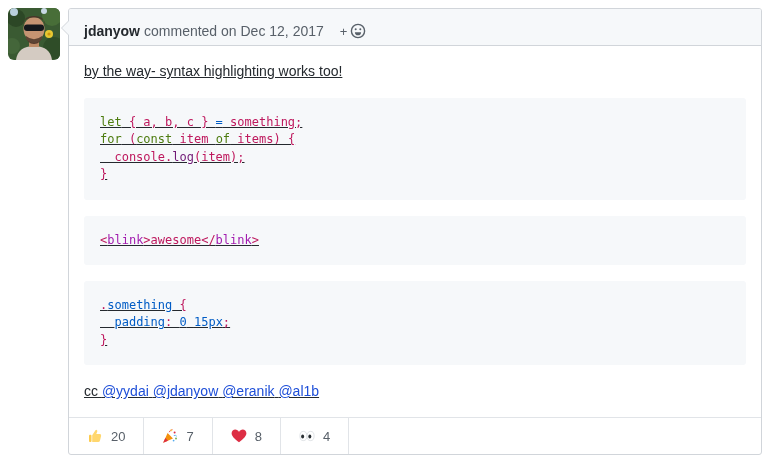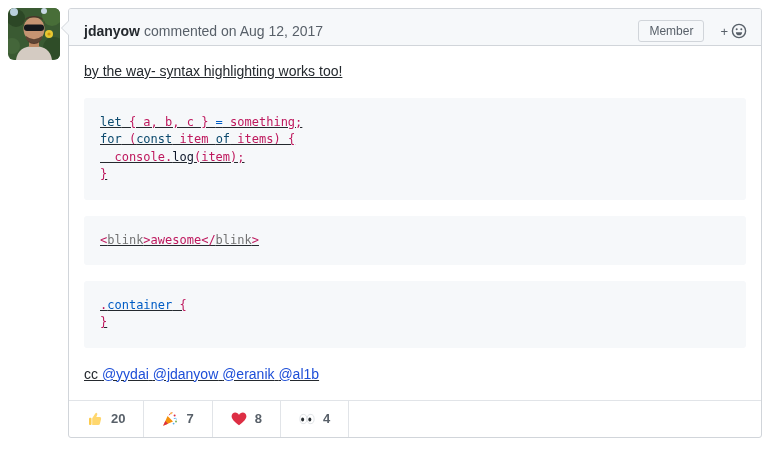--- a/index.html
+++ b/index.html
@@ -47,34 +47,34 @@
   .add-reaction .plus { font-size:13px; line-height:1; }
   .comment-body { padding:15px; font-size:14px; line-height:1.5;text-decoration:underline; }
   .intro { margin:0 0 16px 0; }
   pre.code {
     background:#f6f8fa; border-radius:3px; padding:16px;
     margin:0 0 16px 0; overflow:auto;
     font-family:"DejaVu Sans Mono", monospace; font-size:12px; line-height:1.45;
   }
   pre.code div { white-space:pre; }
   .tok-d { color:#be185d; }
-  .tok-k { color:#0c4a6e; }
-  .tok-f { color:#0f172a; }
-  .tok-e { color:#737373; }
+  .tok-k { color:#4d7c0f; }
+  .tok-f { color:#701a75; }
+  .tok-e { color:#a21caf; }
   .tok-c { color:#005cc5; }
   .cc { margin:0; }
   .mention { color:#1d4ed8; text-decoration:none; cursor:pointer; }
   .reactions-bar { display:flex; border-top:1px solid #e1e4e8; border-radius:0 0 3px 3px; }
   button.reaction {
     display:flex; align-items:center; gap:8px;
     padding:10px 18px; background:none; border:none;
     border-right:1px solid #e1e4e8; cursor:pointer;
   }
   .reaction svg { width:16px; height:16px; display:block; }
-  .reaction .count { font-size:13px; color:#586069;font-weight:bold; }
+  .reaction .count { font-size:13px; color:#586069; }
 </style>
 </head>
 <body>
 
 <a class="avatar">
   <svg width="52" height="52" viewBox="0 0 52 52" xmlns="http://www.w3.org/2000/svg">
     <rect width="52" height="52" fill="#3a5a32"></rect>
     <circle cx="8" cy="10" r="9" fill="#2c4726"></circle>
     <circle cx="44" cy="8" r="10" fill="#486e38"></circle>
     <circle cx="46" cy="40" r="11" fill="#2f4d28"></circle>
@@ -89,38 +89,37 @@
     <path d="M17.5 27 Q19 36 26 36 Q33 36 34.5 27 Q34 33.5 26 33.5 Q18 33.5 17.5 27 Z" fill="#54392b"></path>
     <path d="M18 28 Q26 34.5 34 28 L34 31 Q30 35 26 35 Q22 35 18 31 Z" fill="#5d4434"></path>
     <circle cx="41" cy="26" r="4" fill="#e8c832"></circle>
     <circle cx="41" cy="26" r="1.6" fill="#d0960f"></circle>
   </svg>
 </a>
 
 <div class="comment">
   <div class="comment-header">
     <a class="author">jdanyow</a>
-    <span class="meta">commented on Aug 12, 2017</span>
-    <span class="badge">Member</span>
+    <span class="meta">commented on Dec 12, 2017</span>
     <button class="add-reaction">
       <span class="plus">+</span>
       <svg width="16" height="16" viewBox="0 0 16 16">
         <circle cx="8" cy="8" r="6.6" fill="none" stroke="#586069" stroke-width="1.4"></circle>
         <circle cx="5.7" cy="6.3" r="1" fill="#586069"></circle>
         <circle cx="10.3" cy="6.3" r="1" fill="#586069"></circle>
         <path d="M4.9 9.2 a3.1 3.1 0 0 0 6.2 0 z" fill="#586069"></path>
       </svg>
     </button>
   </div>
 
   <div class="comment-body">
     <p class="intro">by the way- syntax highlighting works too!</p>
     <pre class="code"><div><span class="tok-k">let</span><span class="tok-d"> { a, b, c } </span><span class="tok-c">=</span><span class="tok-d"> something;</span></div><div><span class="tok-k">for</span><span class="tok-d"> (</span><span class="tok-k">const</span><span class="tok-d"> item </span><span class="tok-k">of</span><span class="tok-d"> items) {</span></div><div><span class="tok-d">  console.</span><span class="tok-f">log</span><span class="tok-d">(item);</span></div><div><span class="tok-d">}</span></div></pre>
     <pre class="code"><div><span class="tok-d">&lt;</span><span class="tok-e">blink</span><span class="tok-d">&gt;awesome&lt;/</span><span class="tok-e">blink</span><span class="tok-d">&gt;</span></div></pre>
-    <pre class="code"><div><span class="tok-d">.</span><span class="tok-c">container</span><span class="tok-d"> {</span></div><div><span class="tok-d">}</span></div></pre>
+    <pre class="code"><div><span class="tok-d">.</span><span class="tok-c">something</span><span class="tok-d"> {</span></div><div><span class="tok-d">  </span><span class="tok-c">padding</span><span class="tok-d">: </span><span class="tok-c">0</span><span class="tok-d"> </span><span class="tok-c">15px</span><span class="tok-d">;</span></div><div><span class="tok-d">}</span></div></pre>
     <p class="cc"><span>cc</span> <a class="mention">@yydai</a> <a class="mention">@jdanyow</a> <a class="mention">@eranik</a> <a class="mention">@al1b</a></p>
   </div>
 
   <div class="reactions-bar">
       <button class="reaction">
         <svg viewBox="0 0 16 16" xmlns="http://www.w3.org/2000/svg">
     <rect x="2" y="6.8" width="2.5" height="7.2" rx="0.9" fill="#fdcb4d"></rect>
     <path fill="#ffd76e" d="M5.2 14 V7.2 L8.3 2.5 q.9-1.1 1.7-.3 q.6.6.2 1.6 L9.3 6.1 h3.5 q1.7.1 1.3 1.8 l-1.1 4.6 q-.3 1.5-1.9 1.5 z"></path>
   </svg>
         <span class="count">20</span>

